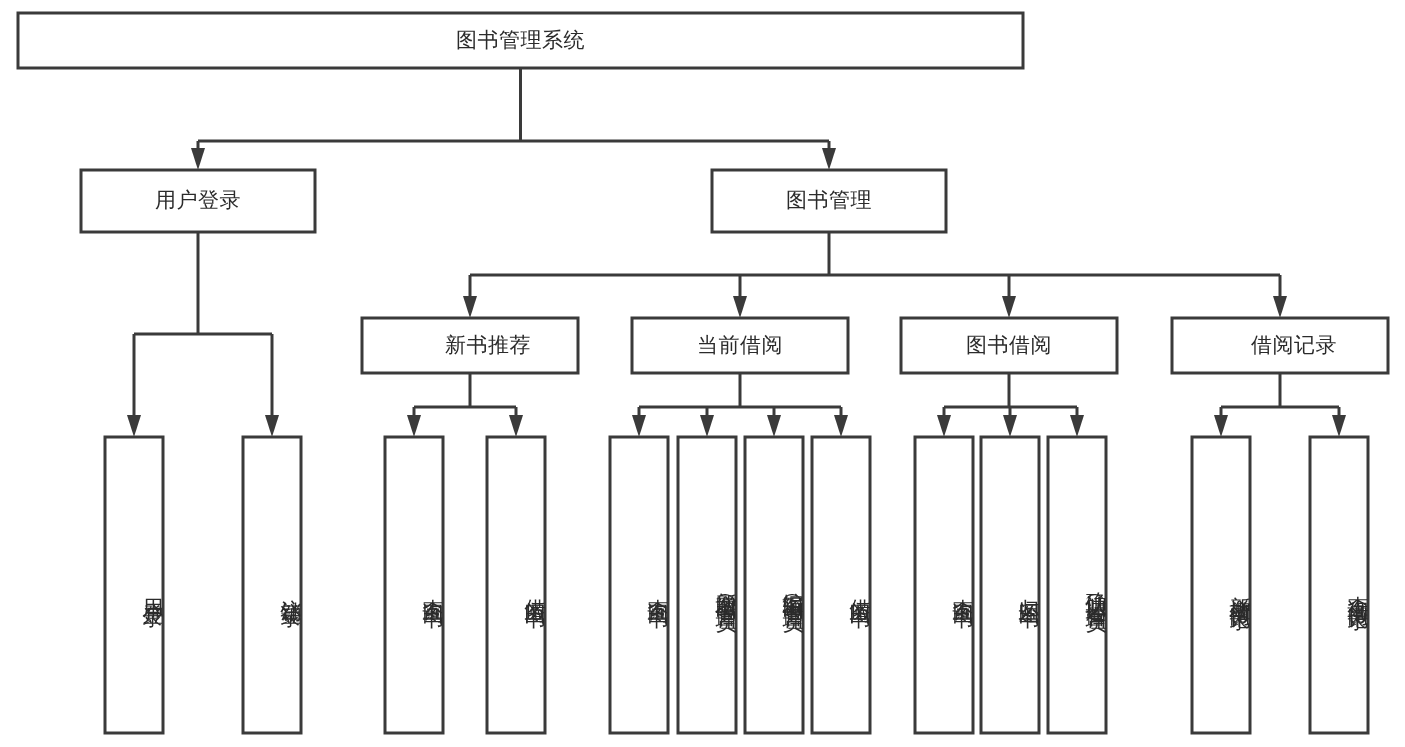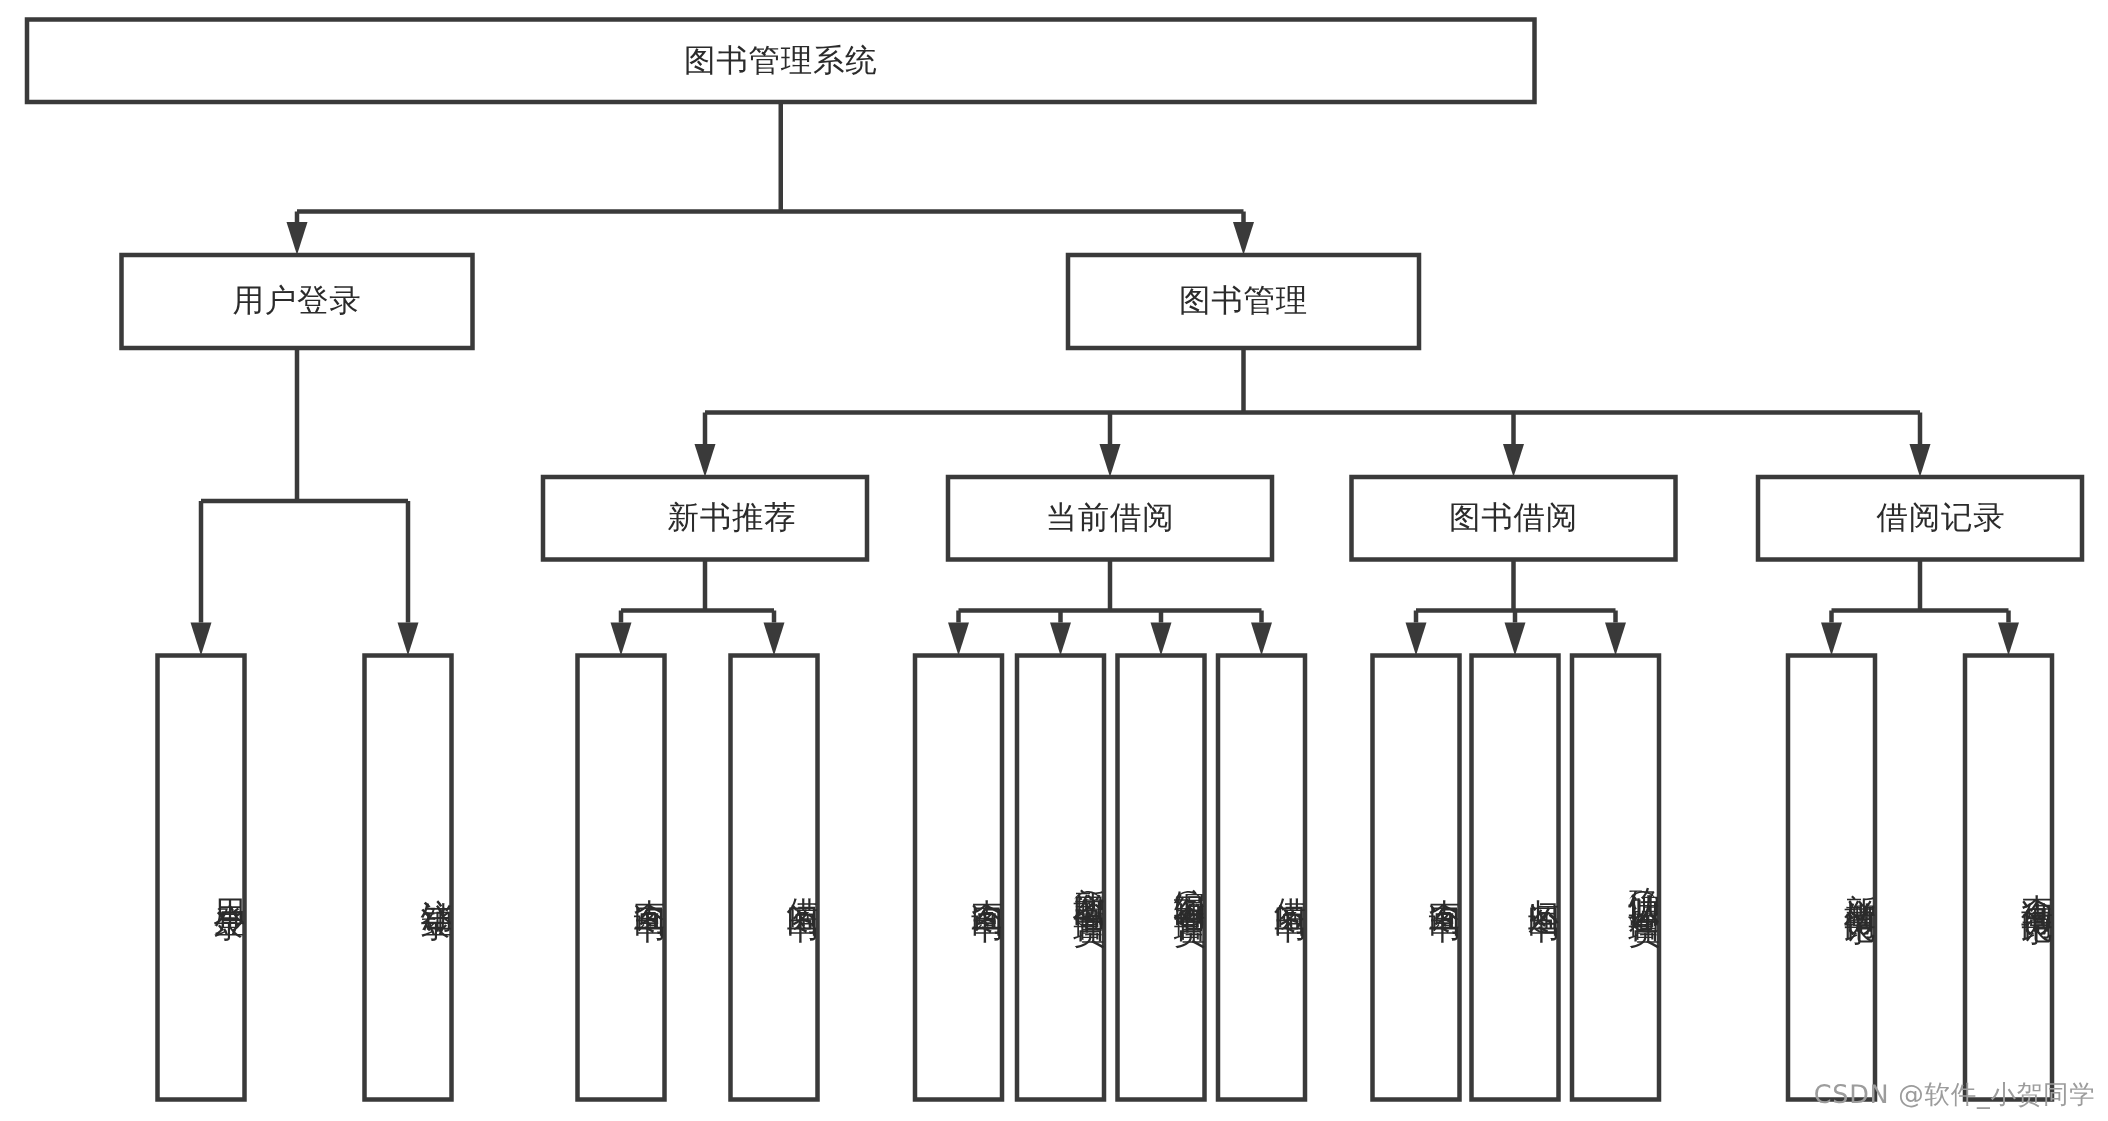--- a/index.html
+++ b/index.html
@@ -176,15 +176,14 @@
       <div class="node-label vertical" style="left: 678px; top: 437px; width: 58px; height: 296px;">新增图书（管理员）</div>
       <div class="node-label vertical" style="left: 745px; top: 437px; width: 58px; height: 296px;">编辑图书（管理员）</div>
       <div class="node-label vertical" style="left: 812px; top: 437px; width: 58px; height: 296px;">借阅图书</div>
       <div class="node-label vertical" style="left: 915px; top: 437px; width: 58px; height: 296px;">查询图书</div>
       <div class="node-label vertical" style="left: 981px; top: 437px; width: 58px; height: 296px;">归还图书</div>
       <div class="node-label vertical" style="left: 1048px; top: 437px; width: 58px; height: 296px;">确认归还（管理员）</div>
       <div class="node-label vertical" style="left: 1192px; top: 437px; width: 58px; height: 296px;">新增借阅记录</div>
       <div class="node-label vertical" style="left: 1310px; top: 437px; width: 58px; height: 296px;">查询借阅记录</div>
     </div>
 
-  <div class="watermark">CSDN @软件_小贺同学</div>
 
 </div>
 
 </body></html>

